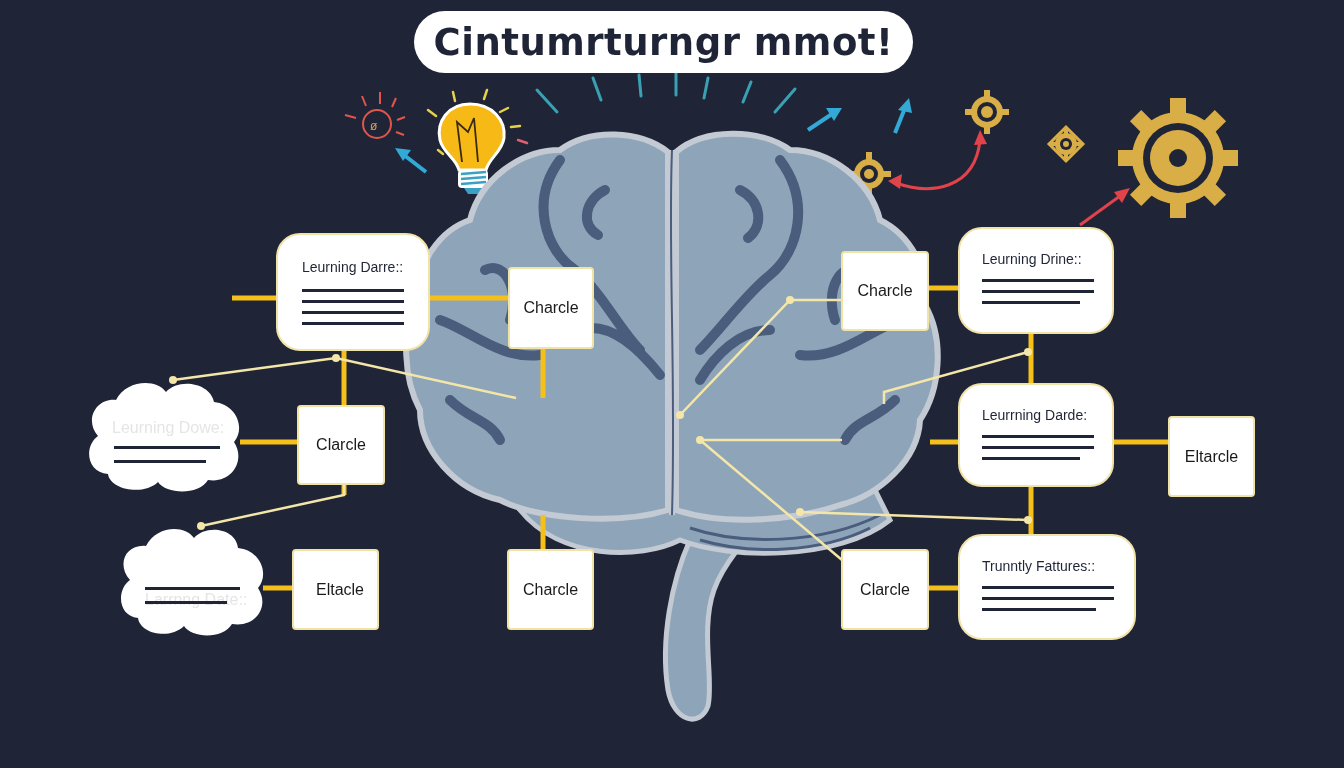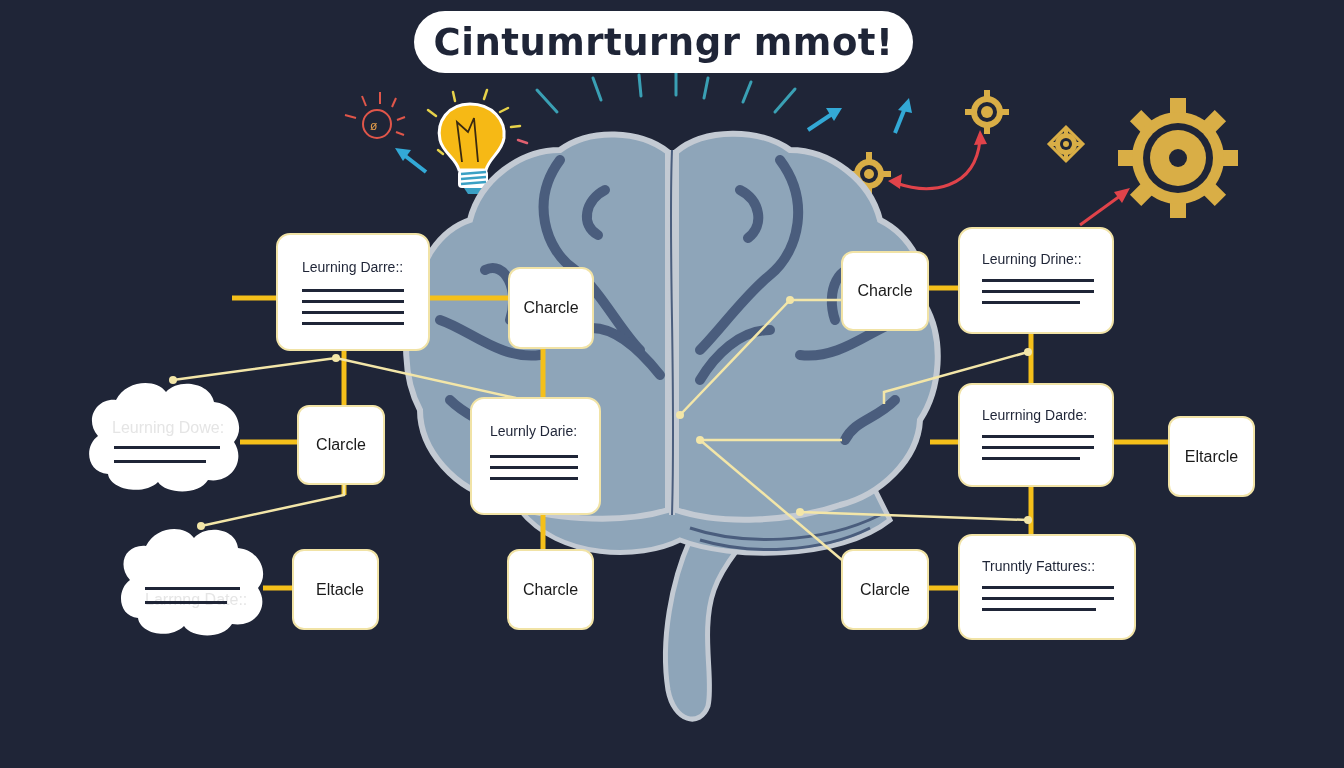--- a/index.html
+++ b/index.html
@@ -9,27 +9,27 @@
     svg.layer { position: absolute; left: 0; top: 0; }
     .title-pill {
       position: absolute; left: 414px; top: 11px; width: 499px; height: 62px;
       background: #ffffff; border-radius: 31px;
       display: flex; align-items: center; justify-content: center;
       font-family: "DejaVu Sans", sans-serif; font-weight: bold; font-size: 37px;
       color: #1f2537; letter-spacing: 0.5px;
     }
     .node {
       position: absolute; background: #ffffff; border: 2px solid #f1e3a6;
-      border-radius: 12px; color: #1a1a1a;
+      border-radius: 4px; color: #1a1a1a;
       display: flex; align-items: center; justify-content: center;
       font-size: 16px;
     }
     .card {
       position: absolute; background: #ffffff; border: 2px solid #f1e3a6;
-      border-radius: 14px; padding: 24px 24px 0 24px;
+      border-radius: 24px; padding: 24px 24px 0 24px;
     }
     .card .ctitle { font-size: 14px; color: #1f2537; font-weight: normal; white-space: nowrap; }
     .card .lines { margin-top: 14px; }
     .card .lines span { display: block; height: 3px; background: #1f2537; margin-bottom: 8px; }
     .cloud { position: absolute; }
     .cloud .ctext { position: absolute; font-size: 16px; color: #e5e5e5; white-space: nowrap; }
     .cloud .cline { position: absolute; height: 3px; background: #1f2537; }
   </style>
 </head>
 <body>
@@ -213,28 +213,20 @@
   <div class="card" style="left:276px; top:233px; width:154px; height:118px;">
     <div class="ctitle">Leurning Darre::</div>
     <div class="lines">
       <span style="width:102px"></span>
         <span style="width:102px"></span>
         <span style="width:102px"></span>
         <span style="width:102px"></span>
     </div>
   </div>
 
-  <div class="card" style="left:470px; top:397px; width:131px; height:118px; padding:24px 18px 0 18px;">
-    <div class="ctitle">Leurnly Darie:</div>
-    <div class="lines" style="margin-top:16px;">
-      <span style="width:88px"></span>
-        <span style="width:88px"></span>
-        <span style="width:88px"></span>
-    </div>
-  </div>
 
   <div class="cloud" style="left:86px; top:376px; width:158px; height:118px;">
     <svg width="158" height="118" viewBox="0 0 158 118">
       <path d="M30,24 C40,4 70,2 80,16 C92,2 124,6 128,26 C150,28 160,52 148,66 C160,84 146,108 122,104 C112,120 80,118 72,106 C58,120 24,114 22,98 C0,96 -2,70 12,60 C-2,44 10,22 30,24 Z" fill="#ffffff"></path>
     </svg>
     <div class="ctext" style="left:26px; top:43px;">Leurning Dowe:</div>
     <div class="cline" style="left:28px; top:70px; width:106px;"></div>
     <div class="cline" style="left:28px; top:84px; width:92px;"></div>
   </div>
 

